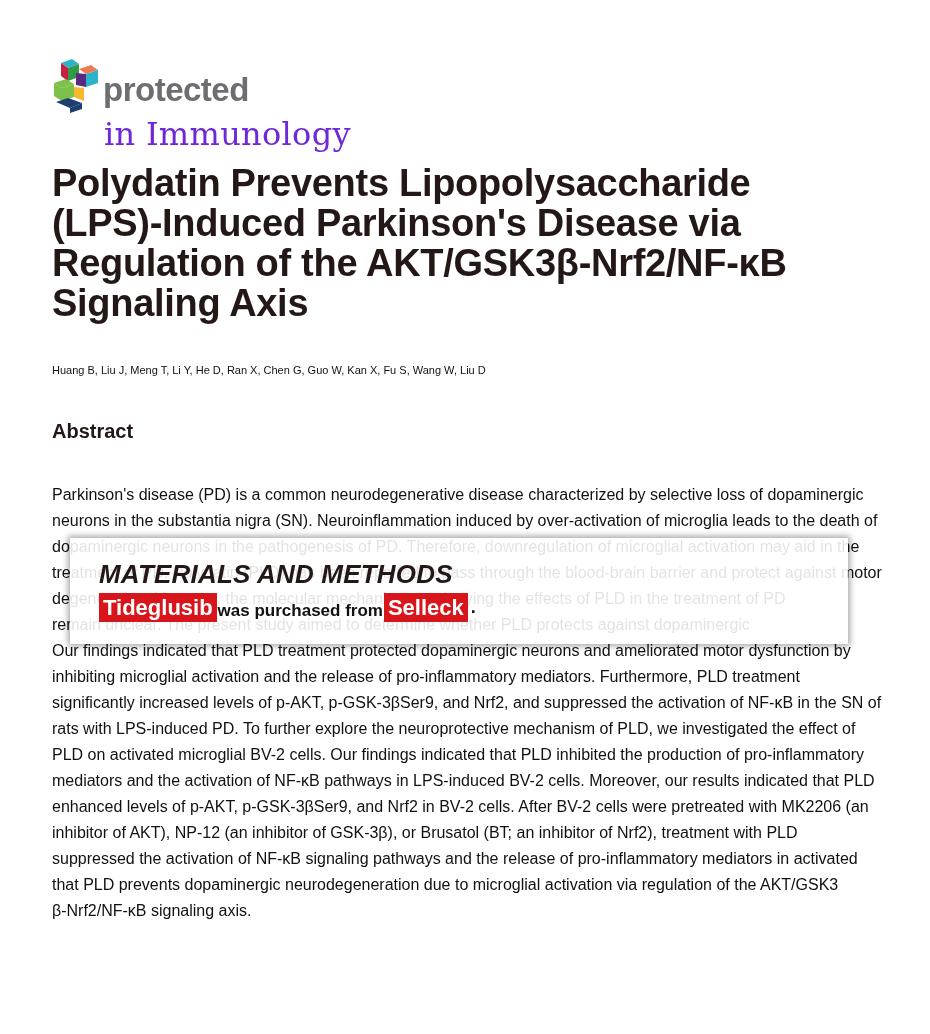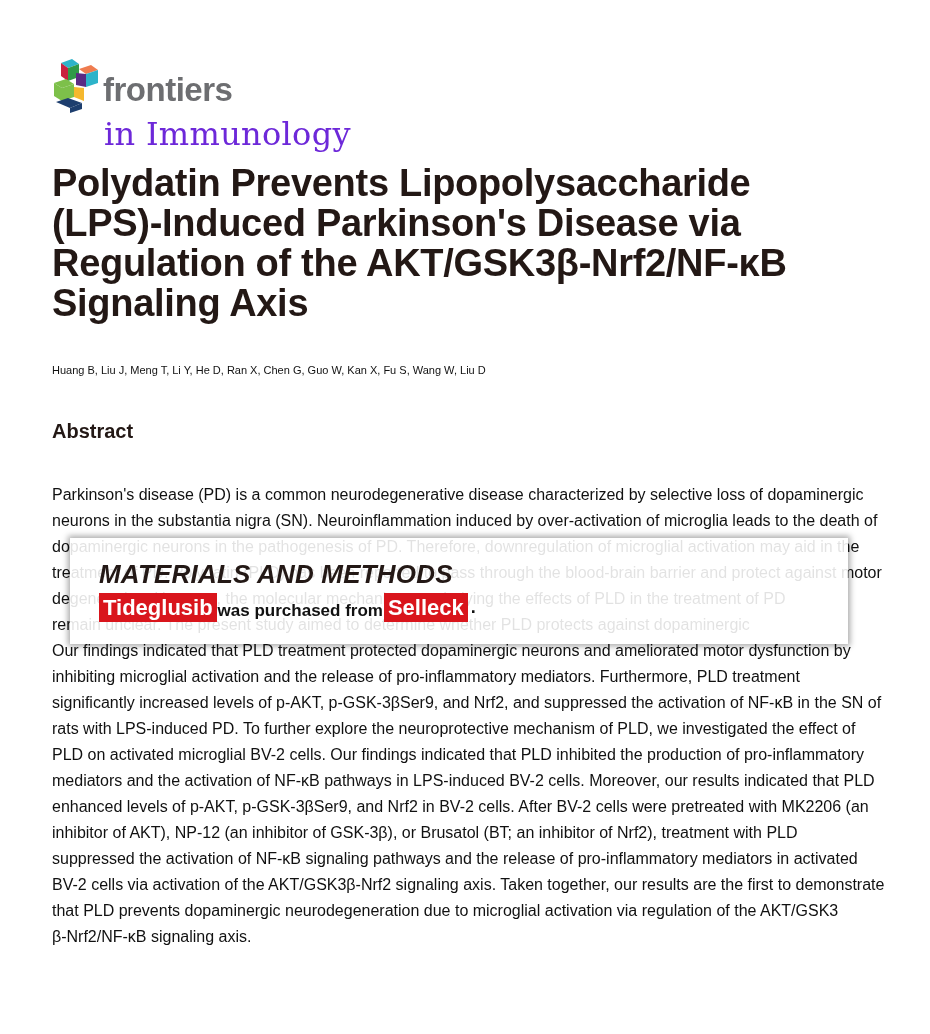--- a/index.html
+++ b/index.html
@@ -157,21 +157,21 @@
     <polygon points="27,12 39,8 46,13 34,17" fill="#ef7c4f"></polygon>
     <polygon points="34,17 46,13 46,26 34,30" fill="#2db3c9"></polygon>
     <polygon points="24,16 34,17 34,30 24,28" fill="#5a2a83"></polygon>
     <polygon points="2,26 14,22 22,27 10,31" fill="#7dc04a"></polygon>
     <polygon points="2,26 10,31 10,44 2,39" fill="#7dc04a"></polygon>
     <polygon points="10,31 22,27 22,40 10,44" fill="#7dc04a"></polygon>
     <polygon points="22,30 32,31 32,44 22,40" fill="#f5b82e"></polygon>
     <polygon points="4,45 16,41 30,46 18,51" fill="#1d3e6e"></polygon>
     <polygon points="18,51 30,46 30,52 18,56" fill="#1d3e6e"></polygon>
   </svg>
-  <div class="logo-word">frontiers</div>
+  <div class="logo-word">protected</div>
   <div class="journal-name">in Immunology</div>
 </div>
 
 <h1 class="title">
   <span style="display:block">Polydatin Prevents Lipopolysaccharide</span>
   <span style="display:block">(LPS)-Induced Parkinson's Disease via</span>
   <span style="display:block">Regulation of the AKT/GSK3β-Nrf2/NF-κB</span>
   <span style="display:block">Signaling Axis</span>
 </h1>
 
@@ -188,21 +188,20 @@
   <span class="line">remain unclear. The present study aimed to determine whether PLD protects against dopaminergic</span>
   <span class="line">Our findings indicated that PLD treatment protected dopaminergic neurons and ameliorated motor dysfunction by</span>
   <span class="line">inhibiting microglial activation and the release of pro-inflammatory mediators. Furthermore, PLD treatment</span>
   <span class="line">significantly increased levels of p-AKT, p-GSK-3βSer9, and Nrf2, and suppressed the activation of NF-κB in the SN of</span>
   <span class="line">rats with LPS-induced PD. To further explore the neuroprotective mechanism of PLD, we investigated the effect of</span>
   <span class="line">PLD on activated microglial BV-2 cells. Our findings indicated that PLD inhibited the production of pro-inflammatory</span>
   <span class="line">mediators and the activation of NF-κB pathways in LPS-induced BV-2 cells. Moreover, our results indicated that PLD</span>
   <span class="line">enhanced levels of p-AKT, p-GSK-3βSer9, and Nrf2 in BV-2 cells. After BV-2 cells were pretreated with MK2206 (an</span>
   <span class="line">inhibitor of AKT), NP-12 (an inhibitor of GSK-3β), or Brusatol (BT; an inhibitor of Nrf2), treatment with PLD</span>
   <span class="line">suppressed the activation of NF-κB signaling pathways and the release of pro-inflammatory mediators in activated</span>
-  <span class="line">BV-2 cells via activation of the AKT/GSK3β-Nrf2 signaling axis. Taken together, our results are the first to demonstrate</span>
   <span class="line">that PLD prevents dopaminergic neurodegeneration due to microglial activation via regulation of the AKT/GSK3</span>
   <span class="line">β-Nrf2/NF-κB signaling axis.</span>
 </div>
 
 <div class="overlay">
   <div class="overlay-title">MATERIALS AND METHODS</div>
   <div class="overlay-line">
     <span class="badge">Tideglusib</span>
     <span class="plain">was purchased from</span>
     <span class="badge">Selleck</span>

